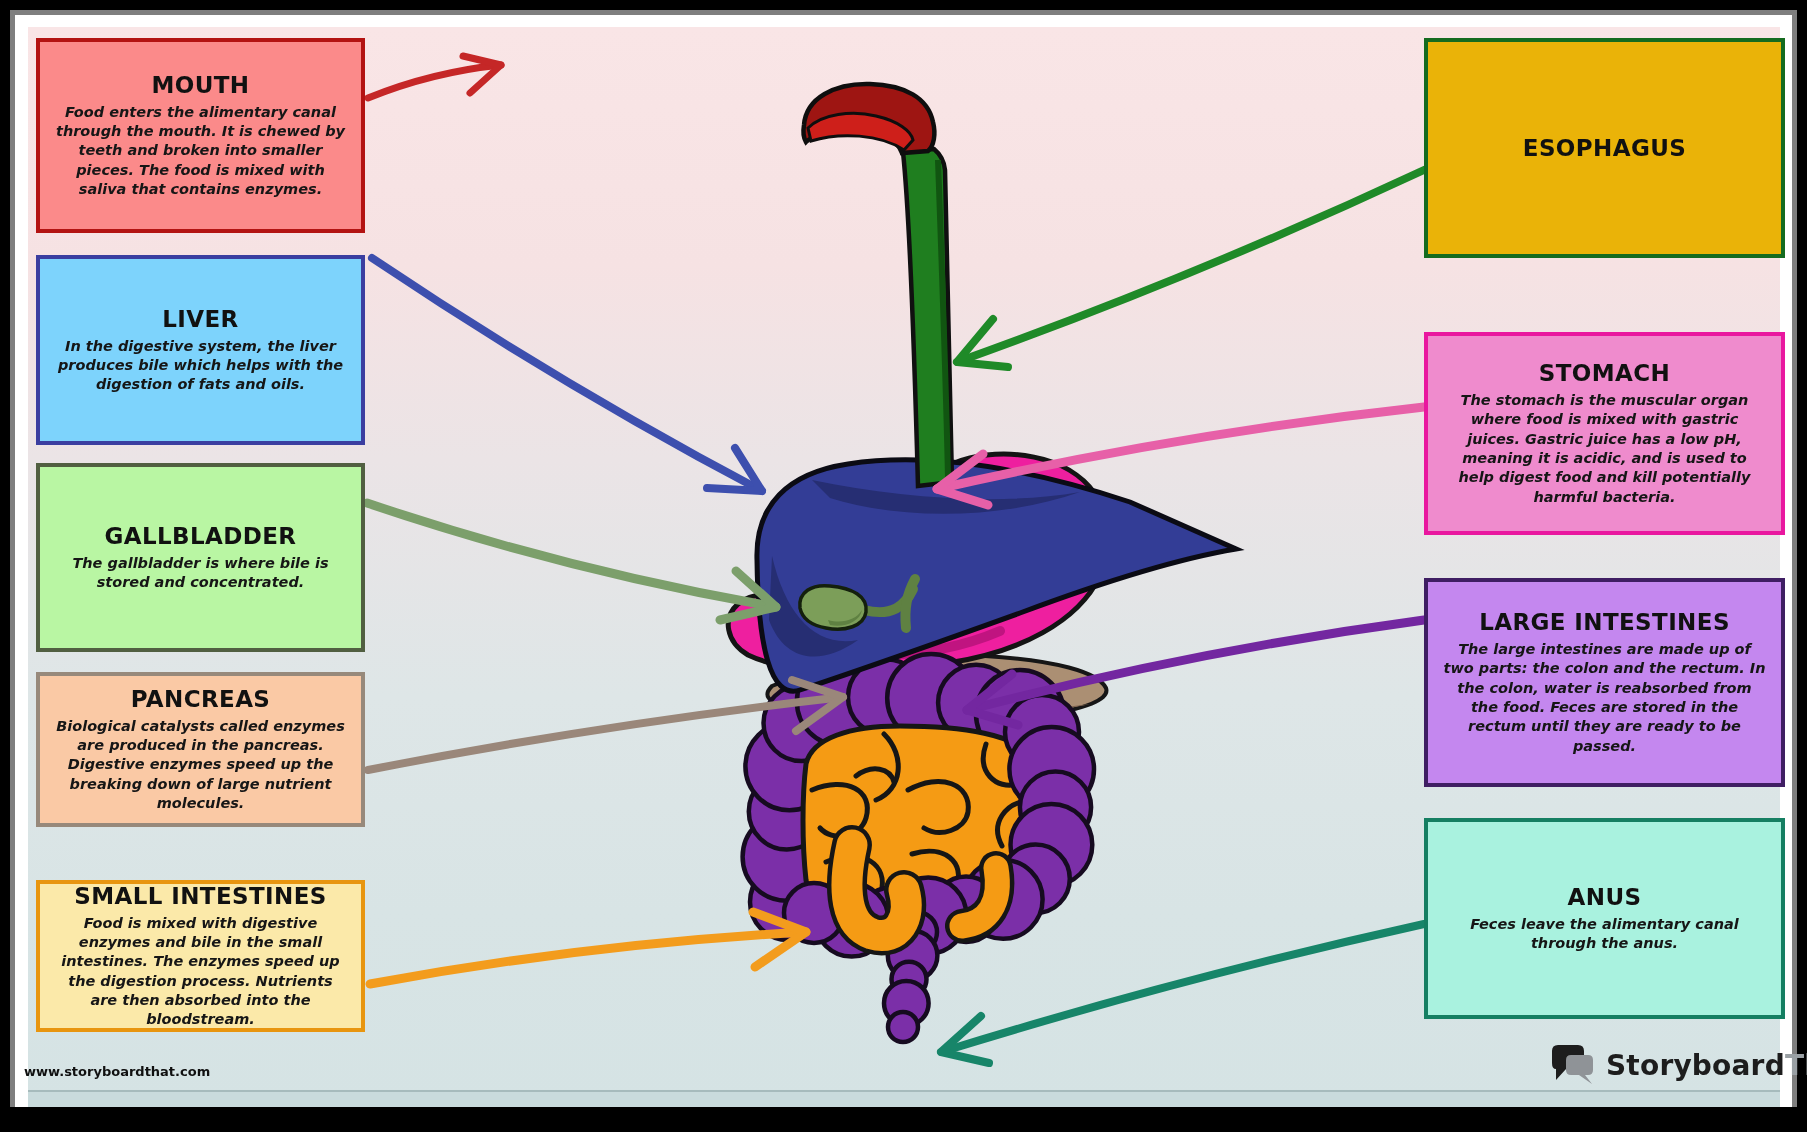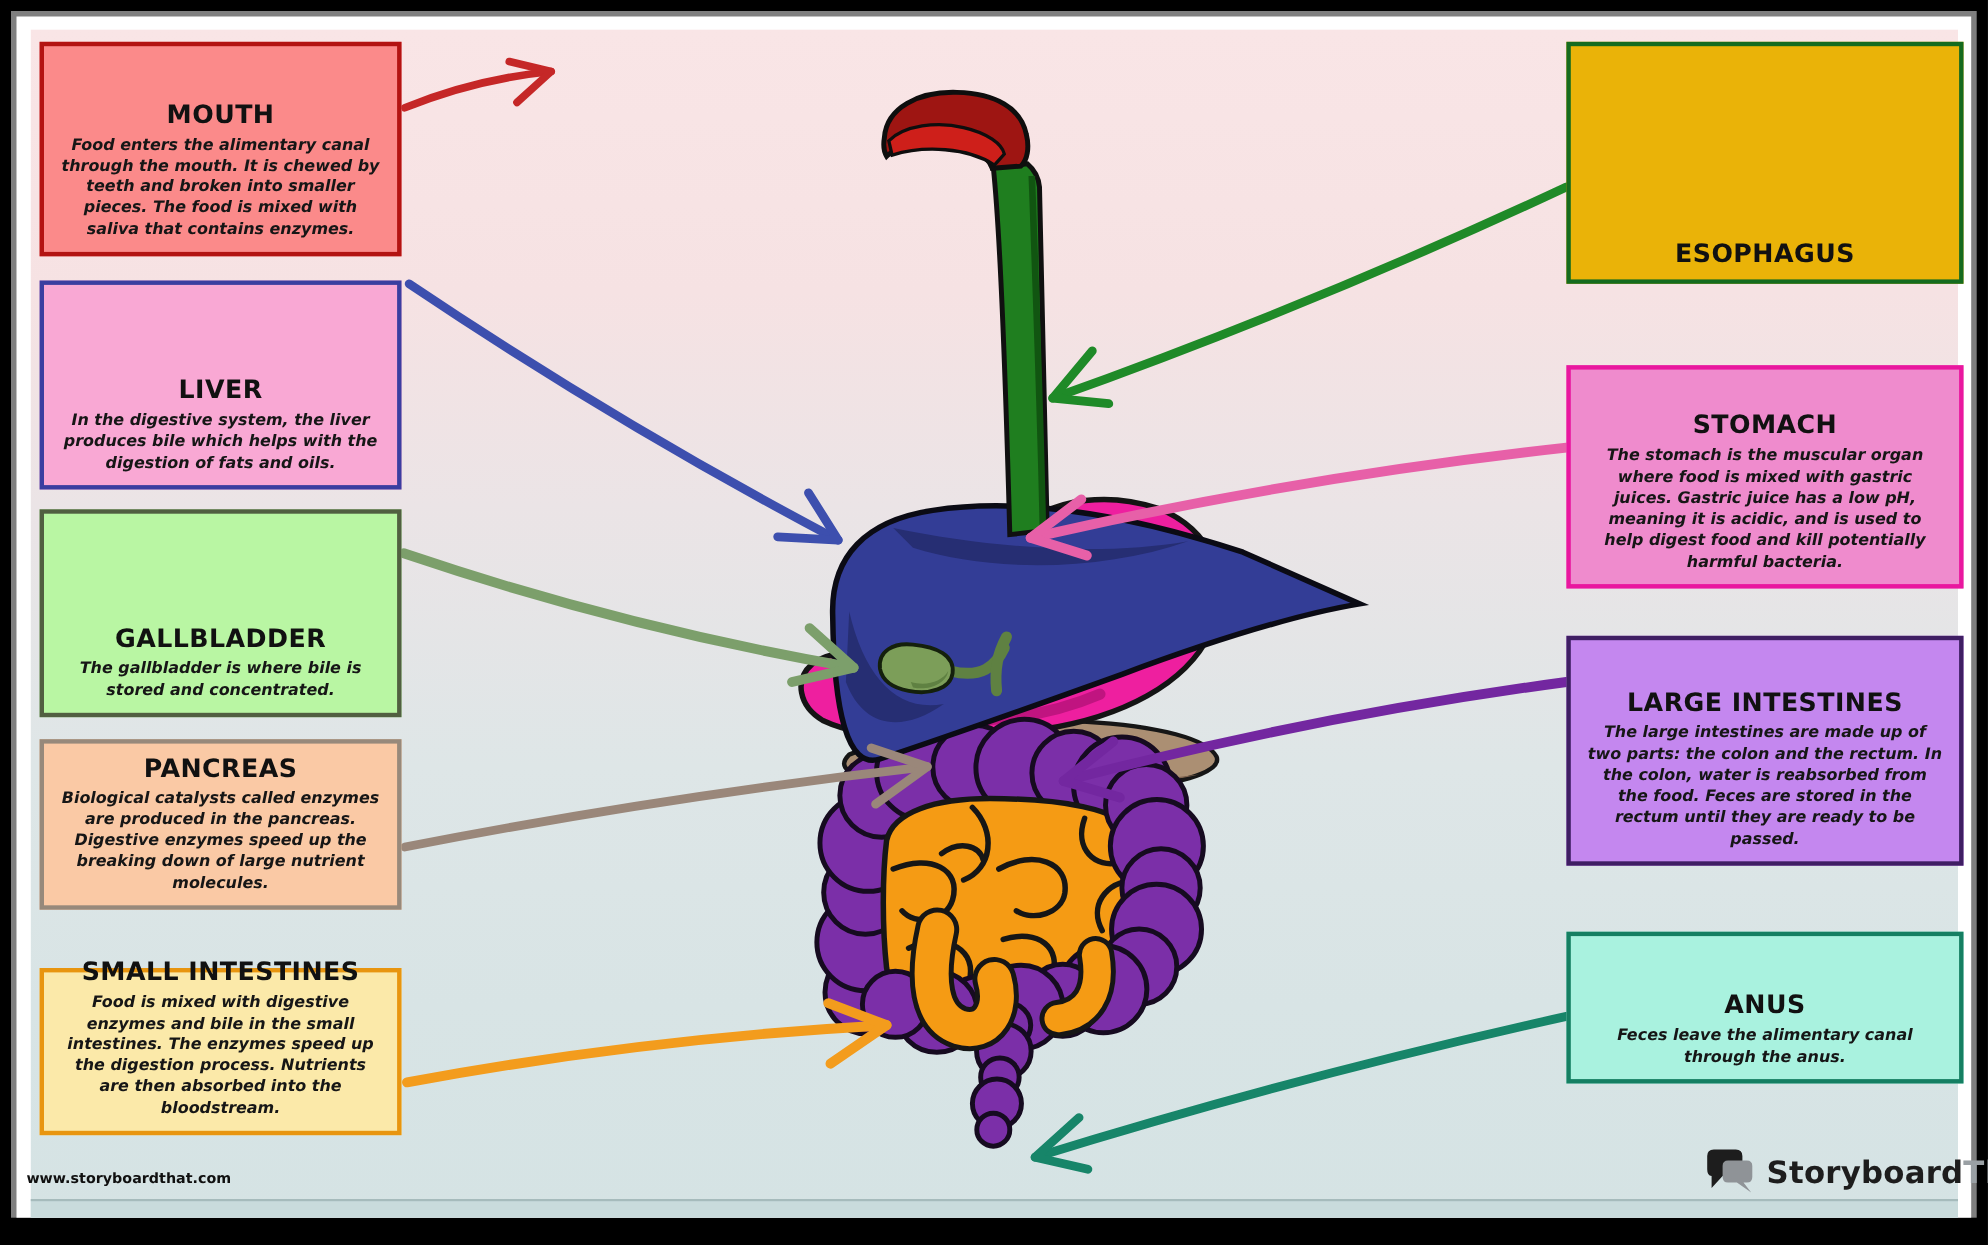--- a/index.html
+++ b/index.html
@@ -5,35 +5,35 @@
   html,body{margin:0;padding:0;background:#000;}
   .canvas{position:relative;width:1807px;height:1132px;background:#000;overflow:hidden;
           font-family:"DejaVu Sans",sans-serif;}
   .frame-gray{position:absolute;left:10px;top:10px;width:1787px;height:1097px;background:#7f7f7f;}
   .frame-white{position:absolute;left:15px;top:15px;width:1777px;height:1092px;background:#ffffff;}
   .poster{position:absolute;left:28px;top:27px;width:1752px;height:1080px;
           background:linear-gradient(180deg,#F9E5E6 0%,#F6E2E3 22%,#EBE4E6 40%,#DEE6E7 62%,#D8E4E5 82%,#D5E3E4 100%);}
   .footer-band{position:absolute;left:28px;top:1090px;width:1752px;height:17px;background:#C9DBDC;
           border-top:2px solid #A6BBBC;box-sizing:border-box;}
   .label-box{position:absolute;box-sizing:border-box;border:4px solid #000;display:flex;
-          flex-direction:column;justify-content:flex-end;align-items:center;text-align:center;
+          flex-direction:column;justify-content:center;align-items:center;text-align:center;
           padding:10px 14px;}
   .box-title{font-weight:800;font-size:23px;letter-spacing:.4px;color:#111;}
   .box-desc{font-style:italic;font-weight:600;font-size:14.5px;line-height:1.33;color:#161616;margin-top:5px;}
   
   #box-mouth{left:36px;top:38px;width:329px;height:195px;}
   #box-liver{left:36px;top:255px;width:329px;height:190px;}
   #box-gallbladder{left:36px;top:463px;width:329px;height:189px;}
   #box-pancreas{left:36px;top:672px;width:329px;height:155px;}
   #box-small-intestines{left:36px;top:880px;width:329px;height:152px;}
   
   #box-esophagus{left:1424px;top:38px;width:361px;height:220px;}
   #box-stomach{left:1424px;top:332px;width:361px;height:203px;}
   #box-large-intestines{left:1424px;top:578px;width:361px;height:209px;}
-  #box-anus{left:1424px;top:847px;width:361px;height:138px;}
+  #box-anus{left:1424px;top:818px;width:361px;height:201px;}
   .art{position:absolute;left:0;top:0;width:1807px;height:1132px;pointer-events:none;}
   .site-url{position:absolute;left:24px;top:1064px;font-size:13px;font-weight:700;color:#101010;}
   .logo{position:absolute;left:1548px;top:1040px;display:flex;align-items:center;gap:8px;height:50px;}
   .logo-text{font-size:28px;font-weight:600;letter-spacing:.2px;color:#1d1d1d;}
   .logo-text .that{color:#9aa0a4;}
 </style>
 </head>
 <body>
 
 <div class="canvas">
@@ -176,21 +176,21 @@
           <path d="M1424,924 Q1180,978 941,1052" fill="none" stroke="#178569" stroke-width="8" stroke-linecap="round"></path>
           <path d="M981,1016 L941,1052 L989,1063" fill="none" stroke="#178569" stroke-width="8" stroke-linecap="round" stroke-linejoin="round"></path>
         </g>
       </g>
   </svg>
 
   <div class="label-box" id="box-mouth" style="background: rgb(251, 138, 138); border-color: rgb(179, 19, 18);">
     <div class="box-title">MOUTH</div>
     <div class="box-desc">Food enters the alimentary canal through the mouth. It is chewed by teeth and broken into smaller pieces. The food is mixed with saliva that contains enzymes.</div>
   </div>
-  <div class="label-box" id="box-liver" style="background: #f9a8d4; border-color: rgb(59, 62, 160);">
+  <div class="label-box" id="box-liver" style="background: #7dd3fc; border-color: rgb(59, 62, 160);">
     <div class="box-title">LIVER</div>
     <div class="box-desc">In the digestive system, the liver produces bile which helps with the digestion of fats and oils.</div>
   </div>
   <div class="label-box" id="box-gallbladder" style="background: rgb(185, 246, 163); border-color: rgb(81, 95, 65);">
     <div class="box-title">GALLBLADDER</div>
     <div class="box-desc">The gallbladder is where bile is stored and concentrated.</div>
   </div>
   <div class="label-box" id="box-pancreas" style="background: rgb(250, 201, 165); border-color: rgb(151, 137, 123);">
     <div class="box-title">PANCREAS</div>
     <div class="box-desc">Biological catalysts called enzymes are produced in the pancreas. Digestive enzymes speed up the breaking down of large nutrient molecules.</div>

